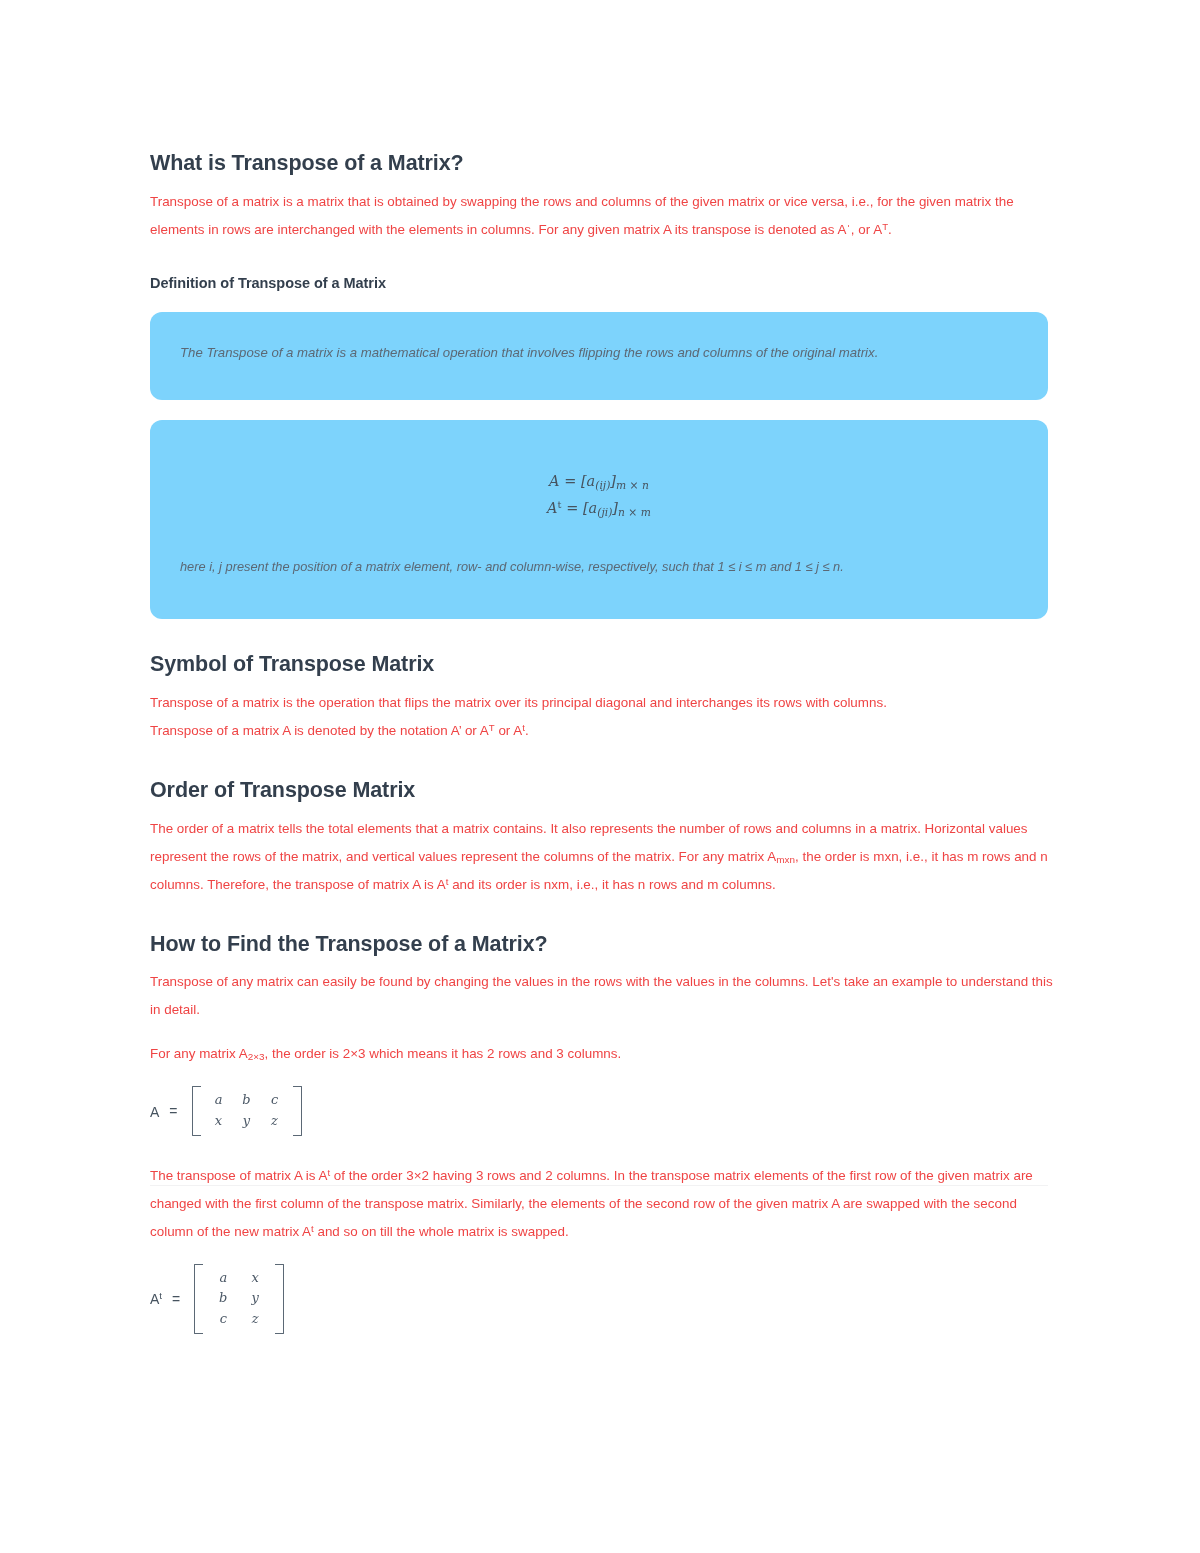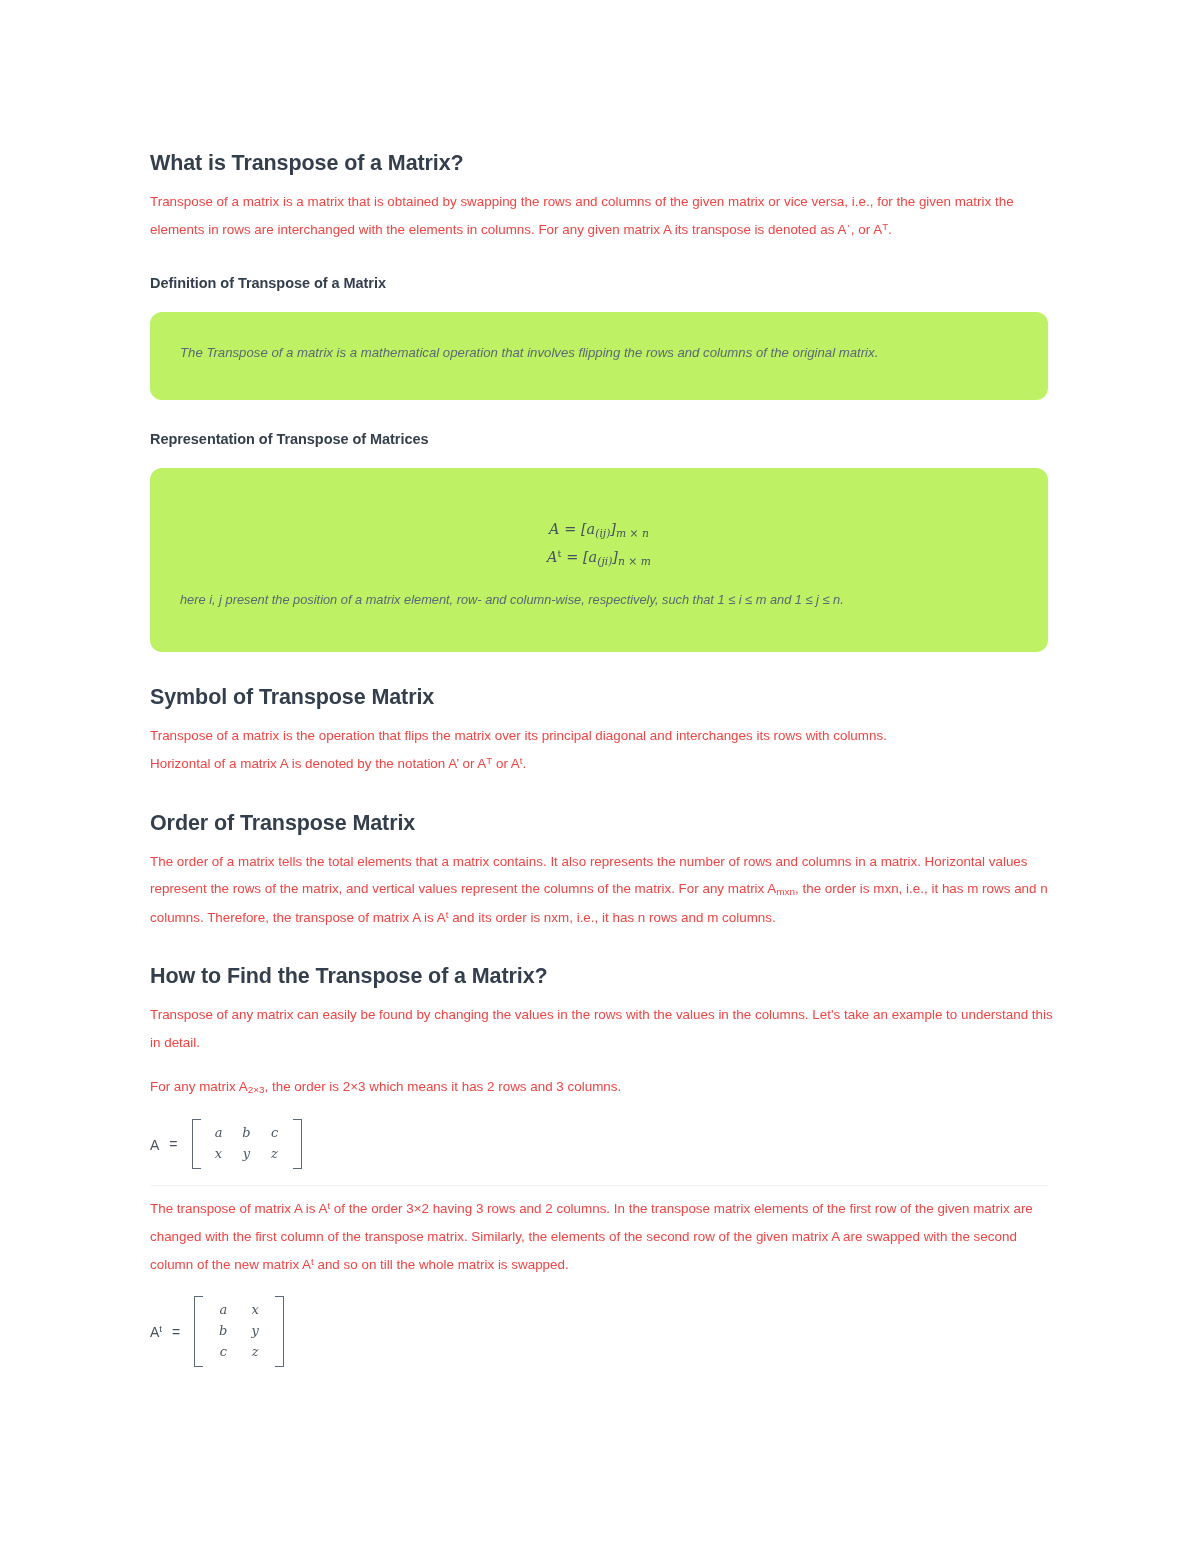--- a/index.html
+++ b/index.html
@@ -50,21 +50,21 @@
     font-size: 13.4px;
     line-height: 2.08;
     font-weight: 400;
     color: #ef4444;
     margin: 0 0 0 0;
     letter-spacing: 0.01px;
   }
   p.body-text + p.body-text { margin-top: 16px; }
 
   .callout {
-    background: #bef264;
+    background: #7dd3fc;
     border-radius: 12px;
     margin-top: 20px;
     padding: 26px 30px 30px 30px;
     box-sizing: border-box;
     width: 898px;
   }
   .callout.def { padding: 30px 30px 36px 30px; }
 
   .callout-text {
     font-size: 13.2px;
@@ -90,21 +90,21 @@
     font-size: 0.74em;
     vertical-align: -0.28em;
     font-style: italic;
   }
   .formula sup {
     font-size: 0.68em;
     vertical-align: 0.48em;
     font-style: normal;
   }
   .formula-note {
-    margin-top: 18px;
+    margin-top: 34px;
     font-size: 12.8px;
     font-style: italic;
     line-height: 1.5;
     color: #5b6875;
     text-align: left;
   }
 
   
   .body-text sub {
     font-size: 0.74em;
@@ -186,33 +186,32 @@
   <div class="content">
 
     <h1 class="sec-title">What is Transpose of a Matrix?</h1>
     <p class="body-text"><span>Transpose of a matrix is a matrix that is obtained by swapping the rows and columns of the given matrix or vice versa, i.e., for the given matrix the elements in rows are interchanged with the elements in columns. For any given matrix A its transpose is denoted as Aˈ, or A</span><sup>T</sup><span>.</span></p>
 
     <h2 class="sub-title">Definition of Transpose of a Matrix</h2>
     <div class="callout def">
       <p class="callout-text">The Transpose of a matrix is a mathematical operation that involves flipping the rows and columns of the original matrix.</p>
     </div>
 
-    <h2 class="sub-title">Representation of Transpose of Matrices</h2>
     <div class="callout">
       <div class="formula-block">
         <div class="formula"><span>A</span><sup></sup>
           <span>= [a</span><sub>(ij)</sub><span>]</span><sub>m × n</sub></div>
         <div class="formula"><span>A</span><sup>t</sup>
           <span>= [a</span><sub>(ji)</sub><span>]</span><sub>n × m</sub></div>
       </div>
       <p class="formula-note">here i, j present the position of a matrix element, row- and column-wise, respectively, such that 1 ≤ i ≤ m and 1 ≤ j ≤ n.</p>
     </div>
 
     <h1 class="sec-title spaced-top">Symbol of Transpose Matrix</h1>
-    <p class="body-text"><span>Transpose of a matrix is the operation that flips the matrix over its principal diagonal and interchanges its rows with columns.</span><br><span>Horizontal of a matrix A is denoted by the notation A’ or A</span><sup>T</sup><span> or A</span><sup>t</sup><span>.</span></p>
+    <p class="body-text"><span>Transpose of a matrix is the operation that flips the matrix over its principal diagonal and interchanges its rows with columns.</span><br><span>Transpose of a matrix A is denoted by the notation A’ or A</span><sup>T</sup><span> or A</span><sup>t</sup><span>.</span></p>
 
     <h1 class="sec-title spaced-top">Order of Transpose Matrix</h1>
     <p class="body-text"><span>The order of a matrix tells the total elements that a matrix contains. It also represents the number of rows and columns in a matrix. Horizontal values represent the rows of the matrix, and vertical values represent the columns of the matrix. For any matrix A</span><sub>mxn</sub><span>, the order is mxn, i.e., it has m rows and n columns. Therefore, the transpose of matrix A is A</span><sup>t</sup><span> and its order is nxm, i.e., it has n rows and m columns.</span></p>
 
     <h1 class="sec-title spaced-top">How to Find the Transpose of a Matrix?</h1>
     <p class="body-text">Transpose of any matrix can easily be found by changing the values in the rows with the values in the columns. Let's take an example to understand this in detail.</p>
     <p class="body-text"><span>For any matrix A</span><sub>2×3</sub><span>, the order is 2×3 which means it has 2 rows and 3 columns.</span></p>
 
     <div class="matrix-line">
       <span class="matrix-label"><span>A</span><sup></sup></span>

